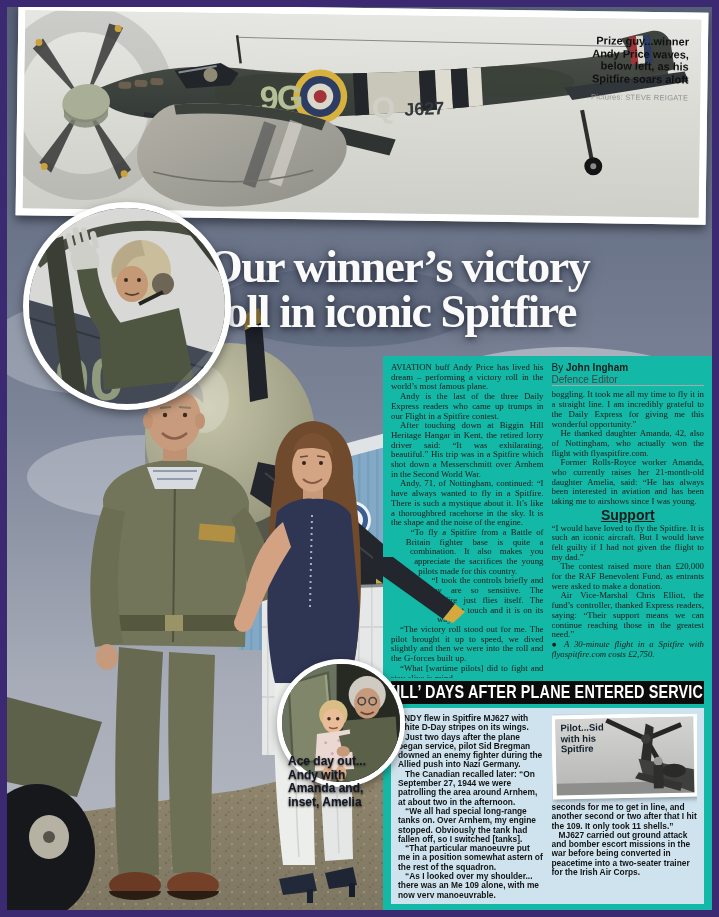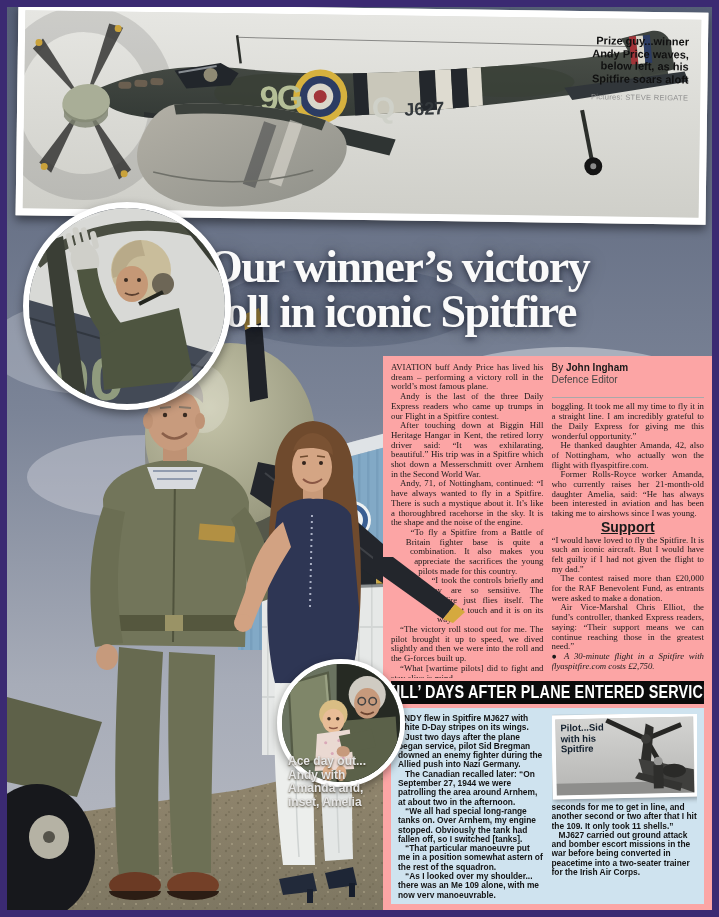--- a/index.html
+++ b/index.html
@@ -20,29 +20,29 @@
   .circle-wave{position:absolute;left:16px;top:195px;width:196px;height:196px;border-radius:50%;
                border:6px solid #fff;overflow:hidden;z-index:4;background:#454c58;
                box-shadow:0 4px 10px rgba(0,0,0,.4);}
 
   .headline{position:absolute;left:200px;top:237px;width:505px;z-index:2;text-align:left;
             color:#fafafa;font-family:"Liberation Serif",serif;font-weight:bold;font-size:46px;
             line-height:.98;letter-spacing:-1.5px;
             text-shadow:0 2px 6px rgba(10,14,28,.65),0 0 18px rgba(10,14,28,.35);}
 
   
-  .panel{position:absolute;left:376px;top:349px;width:329px;height:554px;background:#fca5a5;
+  .panel{position:absolute;left:376px;top:349px;width:329px;height:554px;background:#14b8a6;
          z-index:5;padding:7px 8px 6px;box-sizing:border-box;display:flex;flex-direction:column;}
   .columns{display:flex;gap:8px;height:315px;overflow:hidden;font-family:"Liberation Serif",serif;
            font-size:8.8px;line-height:9.7px;color:#1a1a1a;text-align:justify;}
   .col{flex:1;min-width:0;overflow:hidden;}
   .col p{margin:0;}
   .col p.ind{text-indent:9px;}
   .byline{font-family:"Liberation Sans",sans-serif;border-bottom:1px solid #a9a9a9;
-          padding-bottom:13px;margin-bottom:4px;}
+          padding-bottom:1px;margin-bottom:4px;}
   .byline .by{font-size:10px;}
   .byline .byname{font-size:10px;font-weight:bold;}
   .byline .role{font-size:10px;color:#444;margin-top:1px;}
   .crosshead{text-align:center;font-family:"Liberation Sans",sans-serif;font-weight:bold;
              font-size:14px;text-decoration:underline;margin:4px 0 3px;}
   .footnote{font-style:italic;}
   .blade-spacer{float:left;width:46px;height:92px;
                 shape-outside:polygon(0 0,14% 0,100% 100%,0 100%);}
 
   
@@ -64,21 +64,21 @@
                 font-weight:bold;}
 
   
   .blade-intrusion{position:absolute;left:366px;top:550px;width:92px;height:68px;z-index:6;}
 
   
   .circle-amelia{position:absolute;left:270px;top:652px;width:118px;height:118px;border-radius:50%;
                  border:5px solid #fff;overflow:hidden;z-index:6;background:#4c5547;
                  box-shadow:0 3px 8px rgba(0,0,0,.4);}
   .acecaption{position:absolute;left:281px;top:748px;z-index:7;font-weight:bold;font-size:12px;
-              line-height:13.5px;color:#e5e5e5;text-shadow:0 1px 2px rgba(40,30,10,.85);}
+              line-height:13.5px;color:#0f172a;text-shadow:0 1px 2px rgba(40,30,10,.85);}
 </style>
 </head>
 <body>
 
 <div class="page">
 
   <svg class="mainphoto" viewBox="0 0 705 903" preserveAspectRatio="none">
     <defs>
       <linearGradient id="skyM" x1="0" y1="0" x2="0" y2="1">
         <stop offset="0" stop-color="#566077"></stop>

